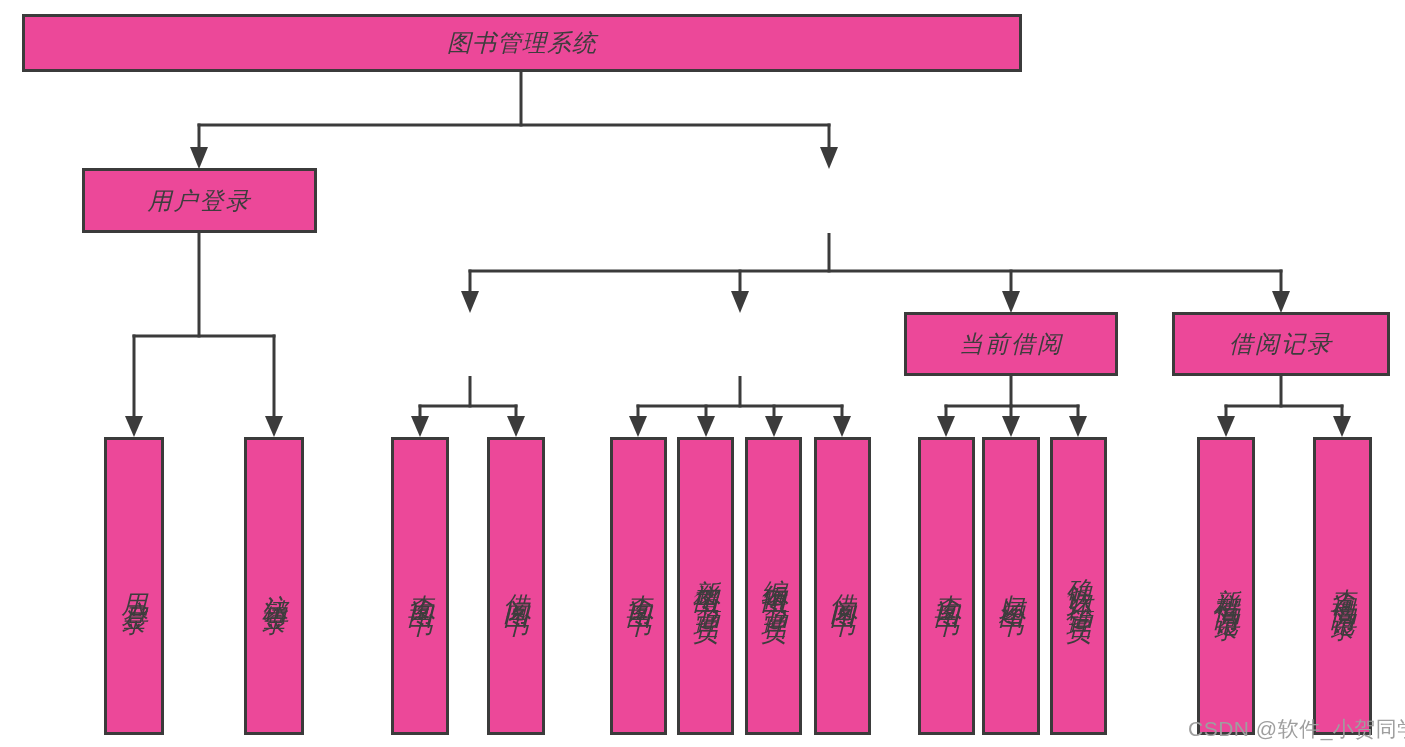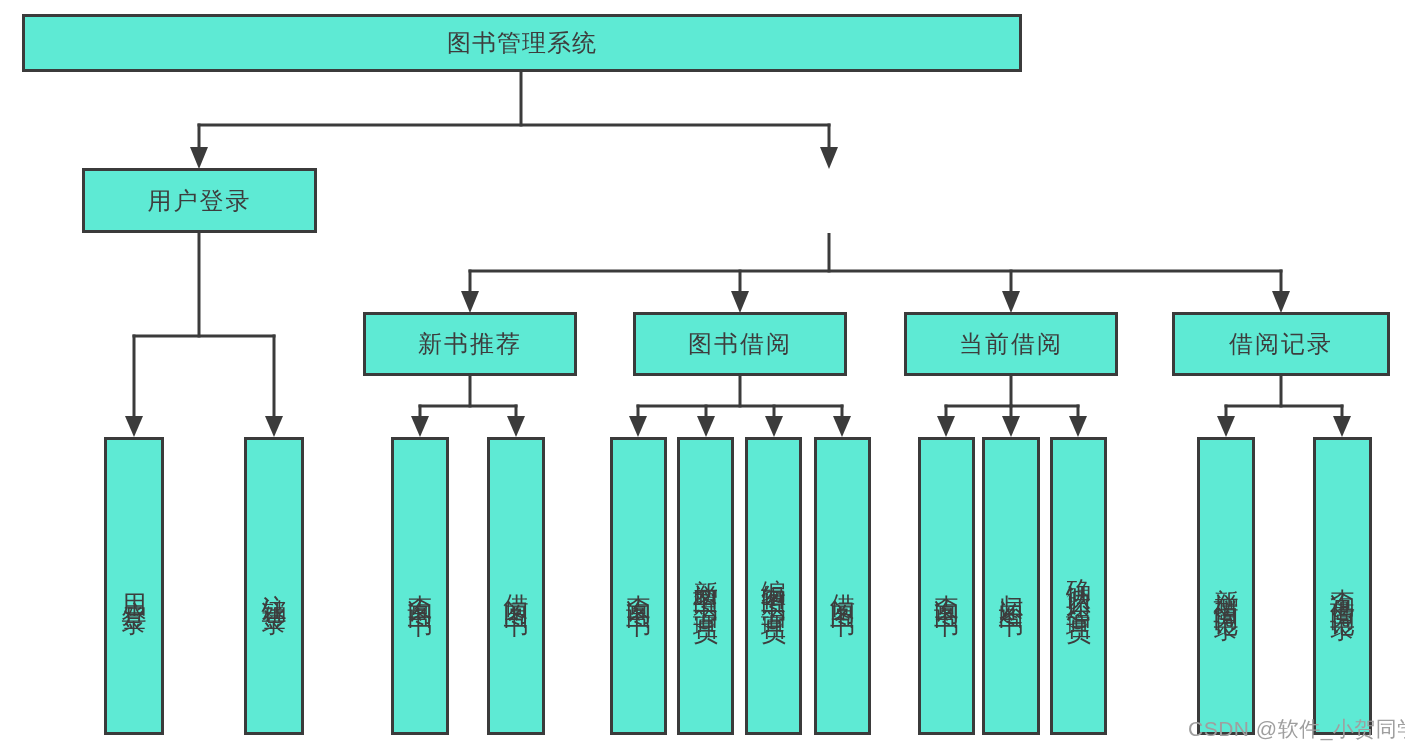--- a/index.html
+++ b/index.html
@@ -2,22 +2,22 @@
 <html><head>
 <meta charset="utf-8">
 <style>
   html,body{margin:0;padding:0;background:#fff;}
   #canvas{
     position:relative;width:1405px;height:747px;background:#fff;overflow:hidden;
     font-family:"Liberation Sans","DejaVu Sans",sans-serif;color:#3d3d3d;
   }
   #wires{position:absolute;left:0;top:0;width:1405px;height:747px;z-index:1;}
   .node{
-    position:absolute;box-sizing:border-box;background:#5eead4;border:3px solid #3b3b3b;
-    display:flex;align-items:center;justify-content:center;z-index:2;
+    position:absolute;box-sizing:border-box;background:#ec4899;border:3px solid #3b3b3b;
+    display:flex;align-items:center;justify-content:center;z-index:2;font-style:italic;
   }
   .hlabel{font-size:24px;letter-spacing:2px;white-space:nowrap;}
   .root .hlabel{letter-spacing:1px;}
   .vnode{z-index:2;}
   .vlabel{
     writing-mode:vertical-lr;text-orientation:mixed;
     font-size:25px;line-height:1;letter-spacing:6px;white-space:nowrap;
   }
   .watermark{
     position:absolute;left:1188px;top:715px;z-index:3;
@@ -108,26 +108,20 @@
   </svg>
 
   <div class="node root" style="left:22px;top:14px;width:1000px;height:58px">
     <span class="hlabel">图书管理系统</span>
   </div>
 
   <div class="node" style="left:82px;top:168px;width:235px;height:65px">
     <span class="hlabel">用户登录</span>
   </div>
 
-  <div class="node" style="left:363px;top:312px;width:214px;height:64px">
-    <span class="hlabel">新书推荐</span>
-  </div>
-  <div class="node" style="left:633px;top:312px;width:214px;height:64px">
-    <span class="hlabel">图书借阅</span>
-  </div>
   <div class="node" style="left:1172px;top:312px;width:218px;height:64px">
     <span class="hlabel">借阅记录</span>
   </div>
   <div class="node" style="left:904px;top:312px;width:214px;height:64px">
     <span class="hlabel">当前借阅</span>
   </div>
 
   <div class="node vnode" style="left:104px;top:437px;width:60px;height:298px">
     <span class="vlabel">用户登录</span>
   </div>

